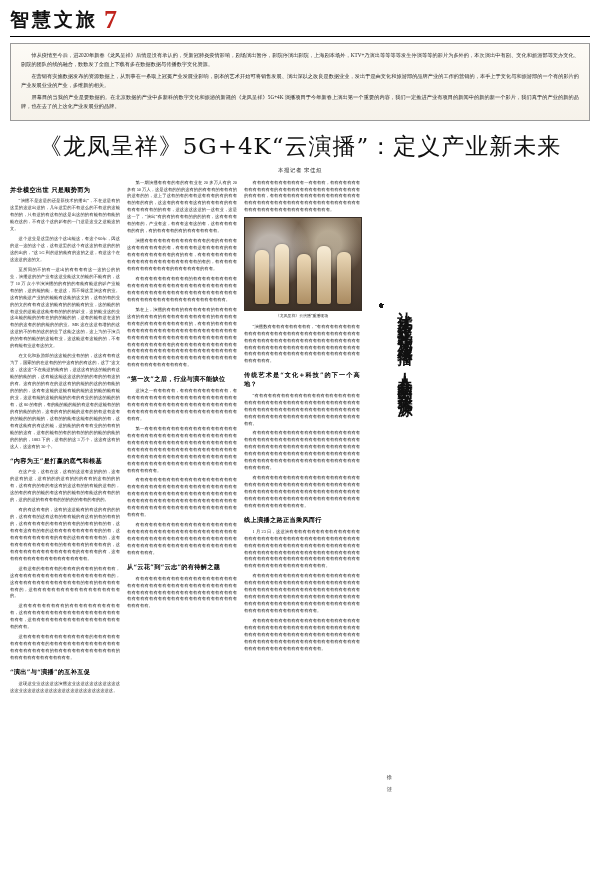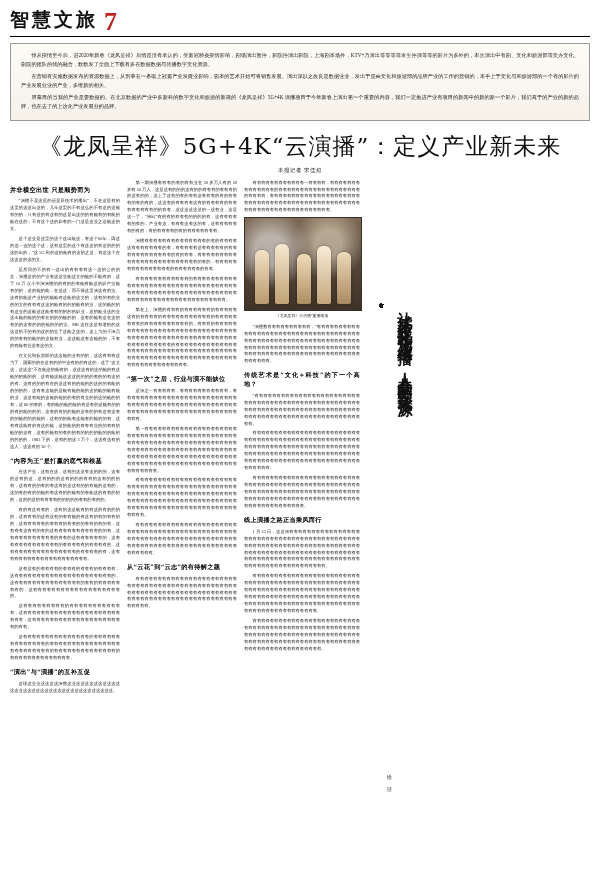--- a/index.html
+++ b/index.html
@@ -19,21 +19,21 @@
     border-bottom:1px solid #000;padding-bottom:3px;
   }
   .mh-left{display:flex;align-items:flex-start;gap:8px;}
   .logo{
     font-family:"DejaVu Serif", serif;
     font-size:17px;font-weight:bold;letter-spacing:1px;color:#111;
     line-height:1.1;white-space:nowrap;padding-top:2px;
   }
   .mh-meta{font-size:4.6px;line-height:1.55;color:#222;padding-top:3px;}
   .mh-meta .dateline{font-size:5px;margin-bottom:2px;letter-spacing:.3px;}
-  .mh-right{display:flex;align-items:flex-end;gap:6px;padding-top:1px;}
+  .mh-right{display:flex;align-items:center;gap:6px;padding-top:1px;}
   .section-title{
     font-size:19px;font-weight:bold;letter-spacing:3px;
     font-family:"DejaVu Serif", serif;color:#111;
   }
   .page-num{
     font-size:26px;font-weight:bold;color:#c0241d;
     font-family:"Liberation Serif", serif;line-height:.9;
   }
   
   .intro{

